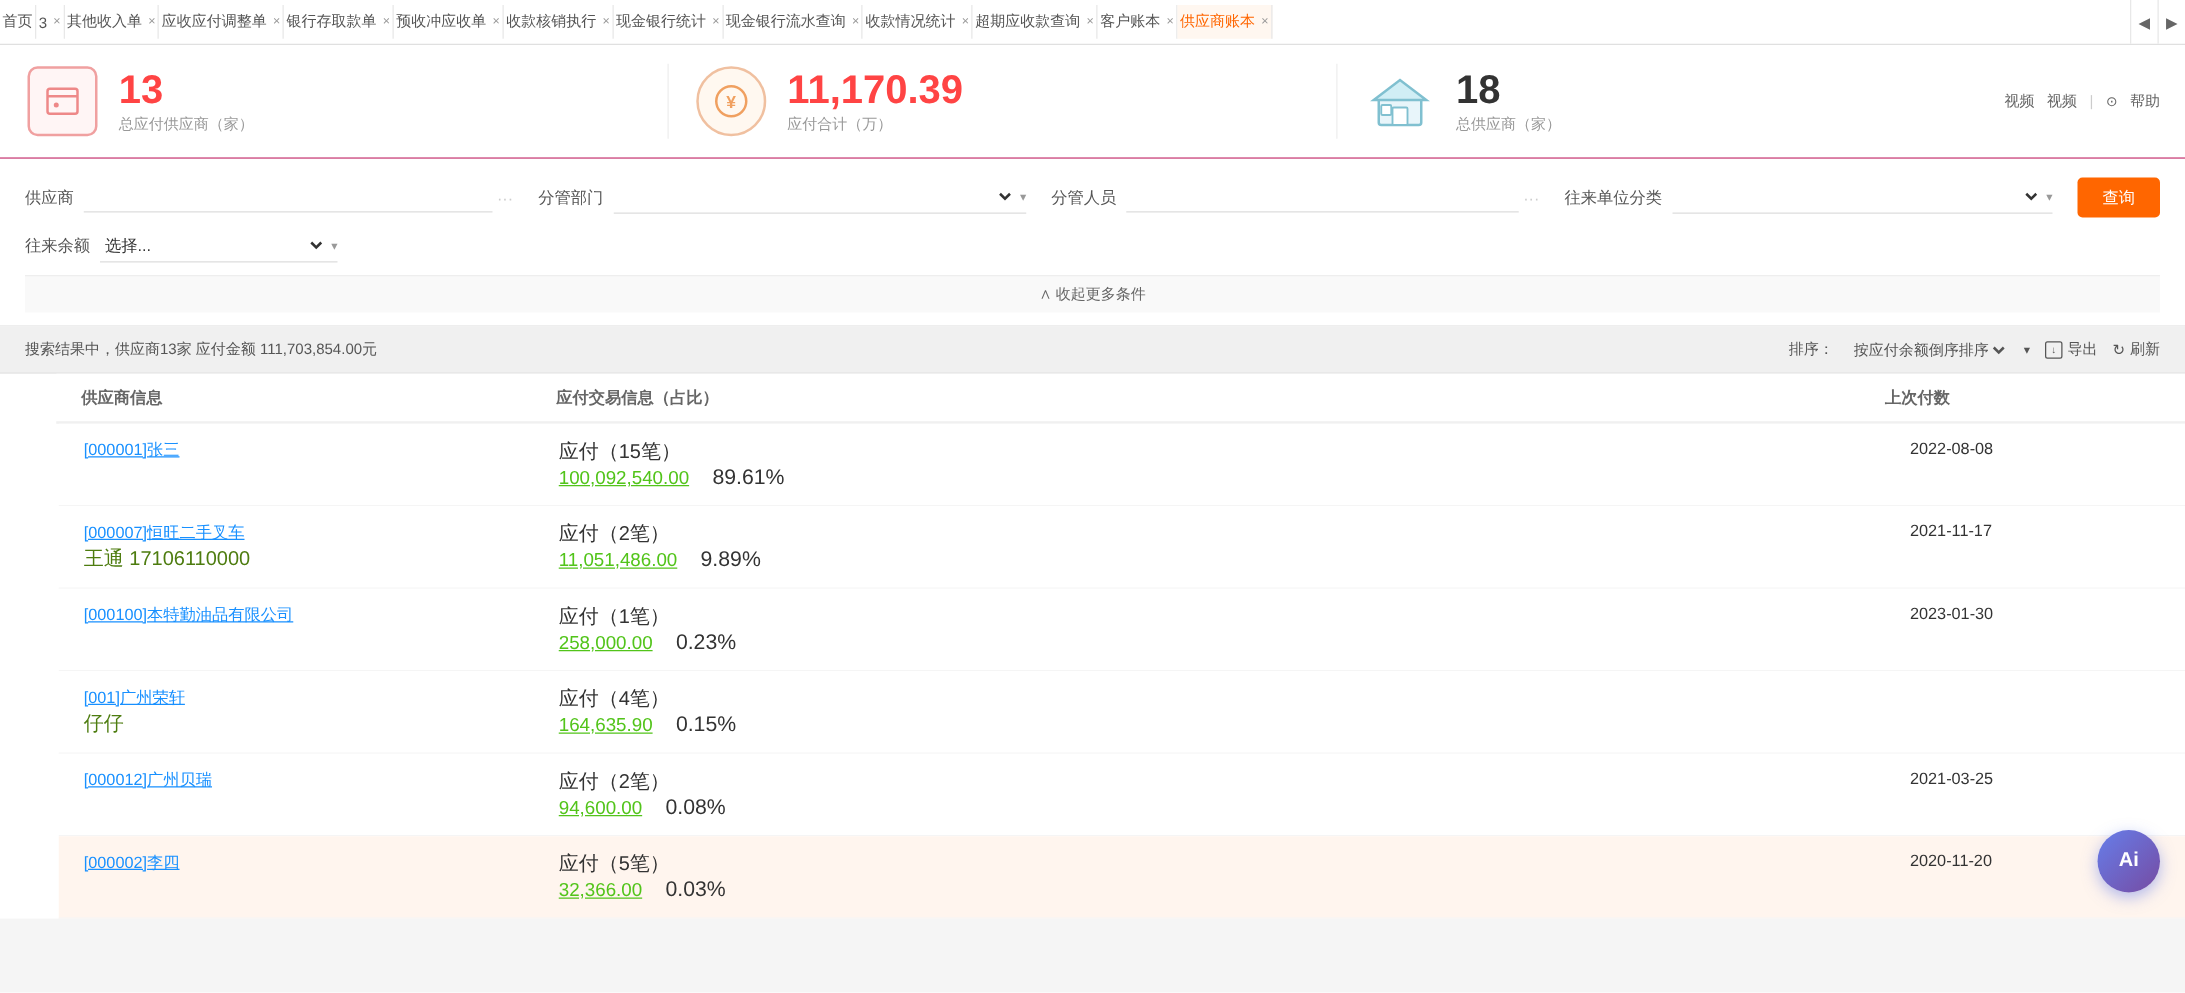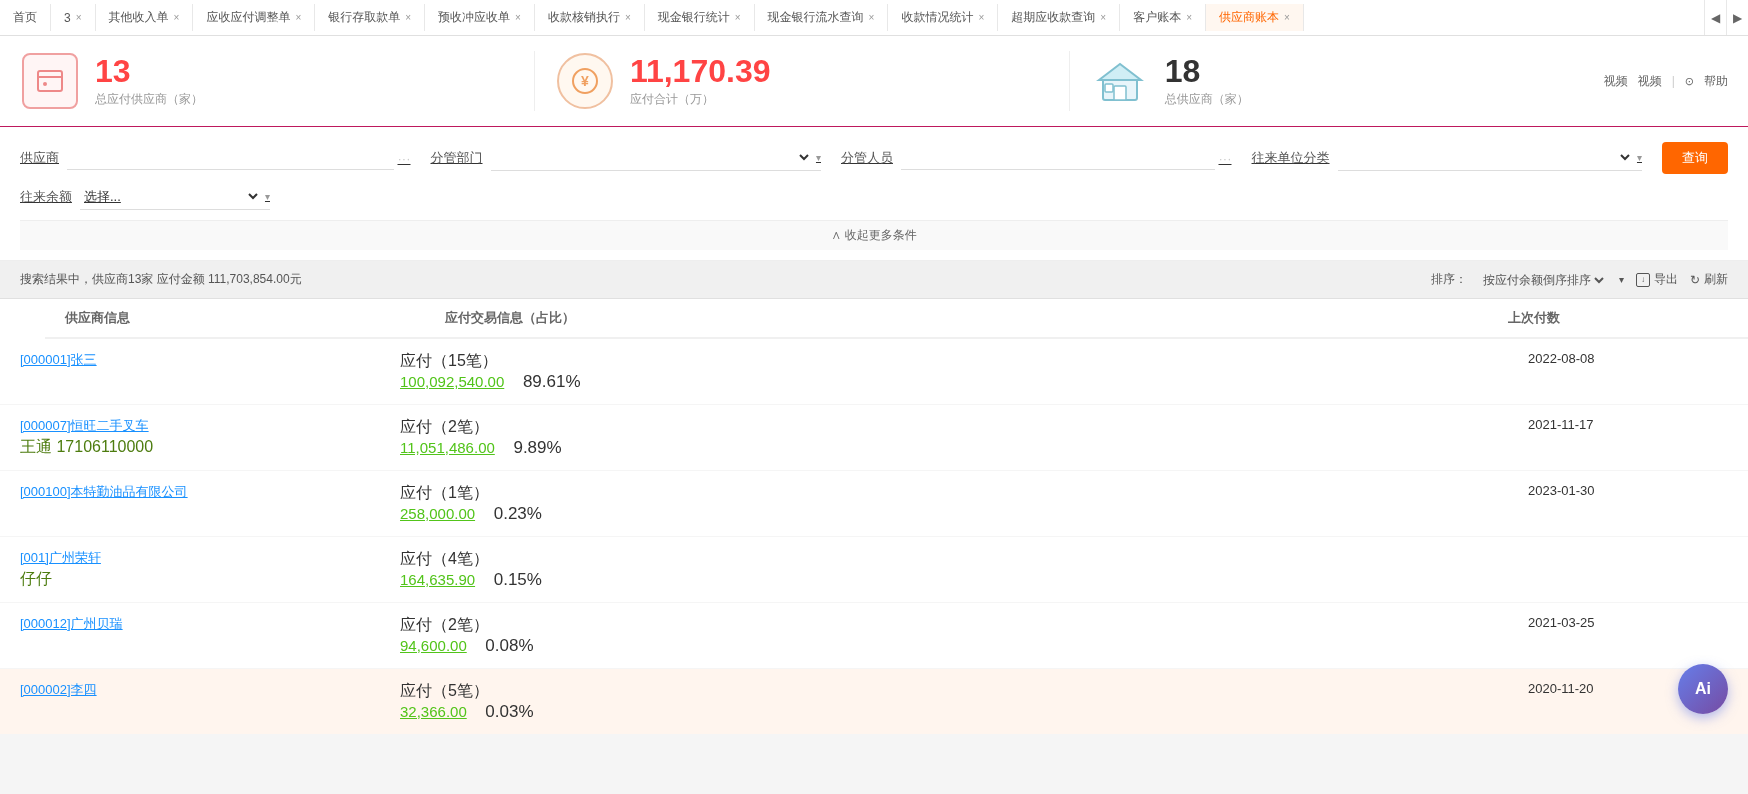--- a/index.html
+++ b/index.html
@@ -11,21 +11,21 @@
       align-items: center;
       background: #fff;
       border-bottom: 1px solid #e0e0e0;
       height: 36px;
       overflow: hidden;
       white-space: nowrap;
     }
     .nav-item {
       display: inline-flex;
       align-items: center;
-      padding: 0 13px;
+      padding: 0 2px;
       height: 27px;
       font-size: 12px;
       color: #555;
       cursor: pointer;
       border-right: 1px solid #e8e8e8;
       flex-shrink: 0;
     }
     .nav-item.active { color: #ff6600; background: #fff7f0; }
     .nav-item .close-x {
       margin-left: 5px;
@@ -141,21 +141,20 @@
       display: flex;
       align-items: center;
       gap: 20px;
       margin-bottom: 10px;
     }
     .filter-item {
       display: flex;
       align-items: center;
       flex: 1;
       min-width: 0;
-      text-decoration: underline;
     }
     .filter-label {
       color: #555;
       font-size: 13px;
       white-space: nowrap;
       margin-right: 8px;
       flex-shrink: 0;
     }
     .filter-input {
       flex: 1;
@@ -267,20 +266,21 @@
     .col-transaction { flex: 1; }
     .col-last-pay { flex: 0 0 200px; }
     .col-extra { flex: 0 0 20px; }
 
     .table-row {
       display: flex;
       padding: 12px 20px;
       border-bottom: 1px solid #f5f5f5;
       align-items: flex-start;
       background: #fff;
+      margin-left: 47px;
     }
     .table-row.highlighted { background: #fff5ee; }
 
     .supplier-name {
       color: #1890ff;
       cursor: pointer;
       text-decoration: underline;
       font-size: 13px;
     }
     .supplier-sub {

